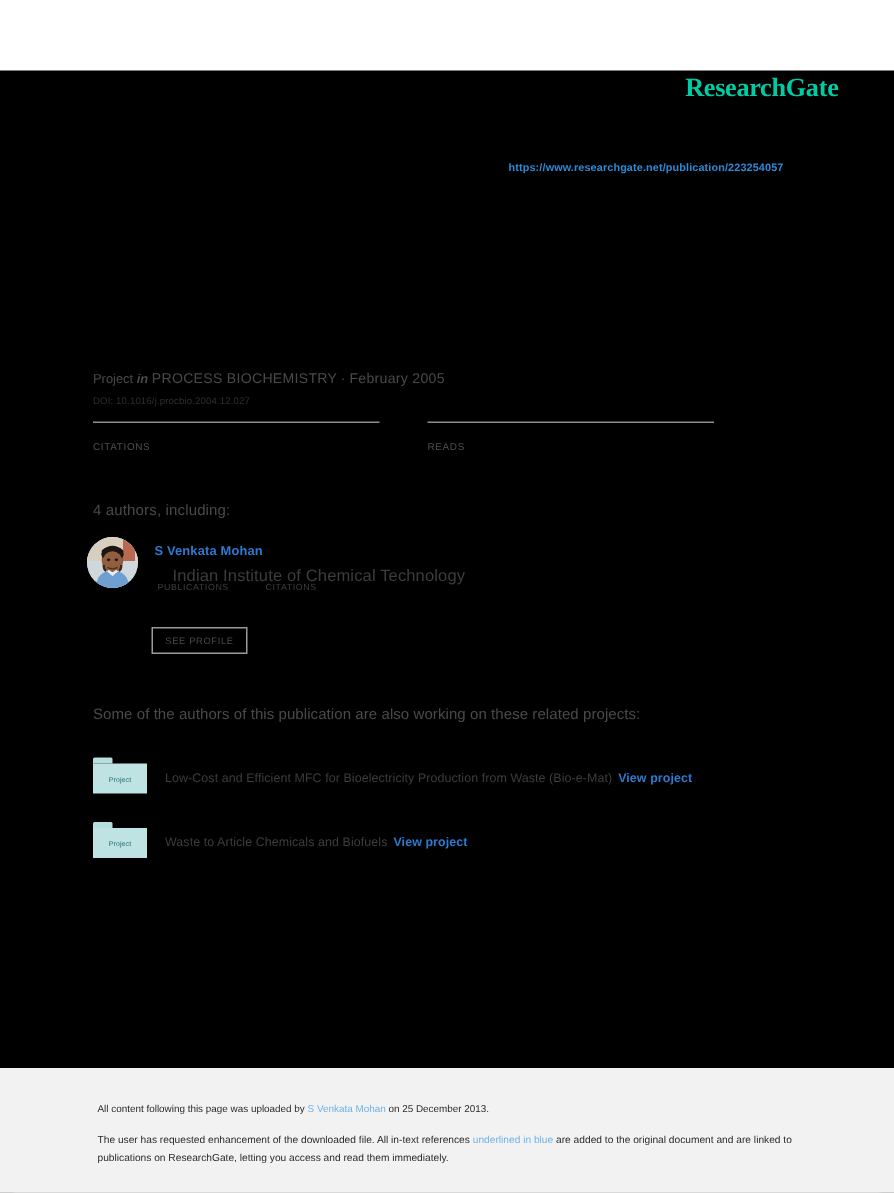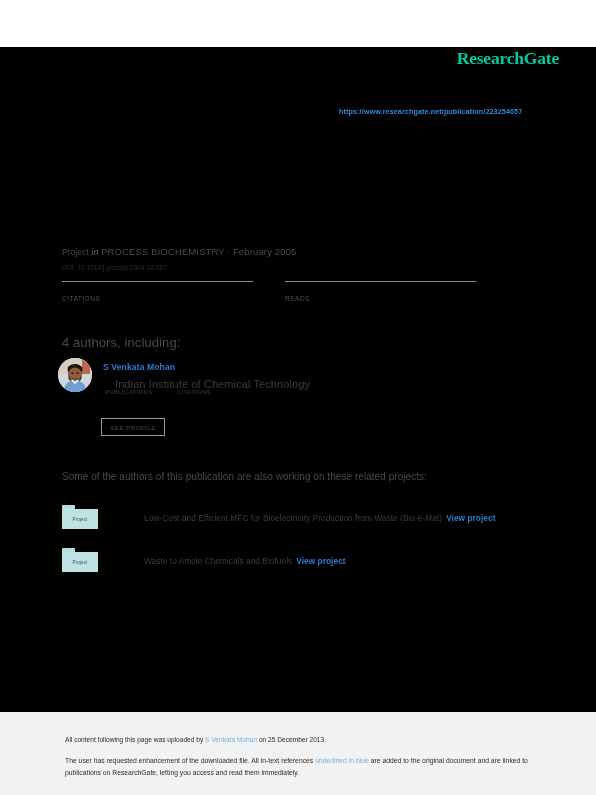--- a/index.html
+++ b/index.html
@@ -103,21 +103,21 @@
     margin-top: 11px;
     font-size: 6.6px;
     letter-spacing: 0.45px;
     color: #4f4f4f;
   }
 
   
   .authors-heading {
     position: absolute;
     left: 62px; top: 335px;
-    font-size: 13px;
+    font-size: 10px;
     color: #4a4a4a;
     letter-spacing: 0.1px;
   }
   .author-row {
     position: absolute;
     left: 58px; top: 358px;
     width: 420px;
   }
   .avatar {
     position: absolute;
@@ -219,21 +219,20 @@
     color: #1a6a78;
     letter-spacing: 0.1px;
   }
   .project-title {
     position: absolute;
     left: 48px; top: 8px;
     font-size: 8.3px;
     color: #3d3d3d;
     letter-spacing: 0.05px;
     white-space: nowrap;
-    margin-left: 34px;
   }
   .view-project {
     font-size: 8.3px;
     font-weight: bold;
     color: #2c7bd0;
     margin-left: 4px;
     cursor: pointer;
   }
 
   

